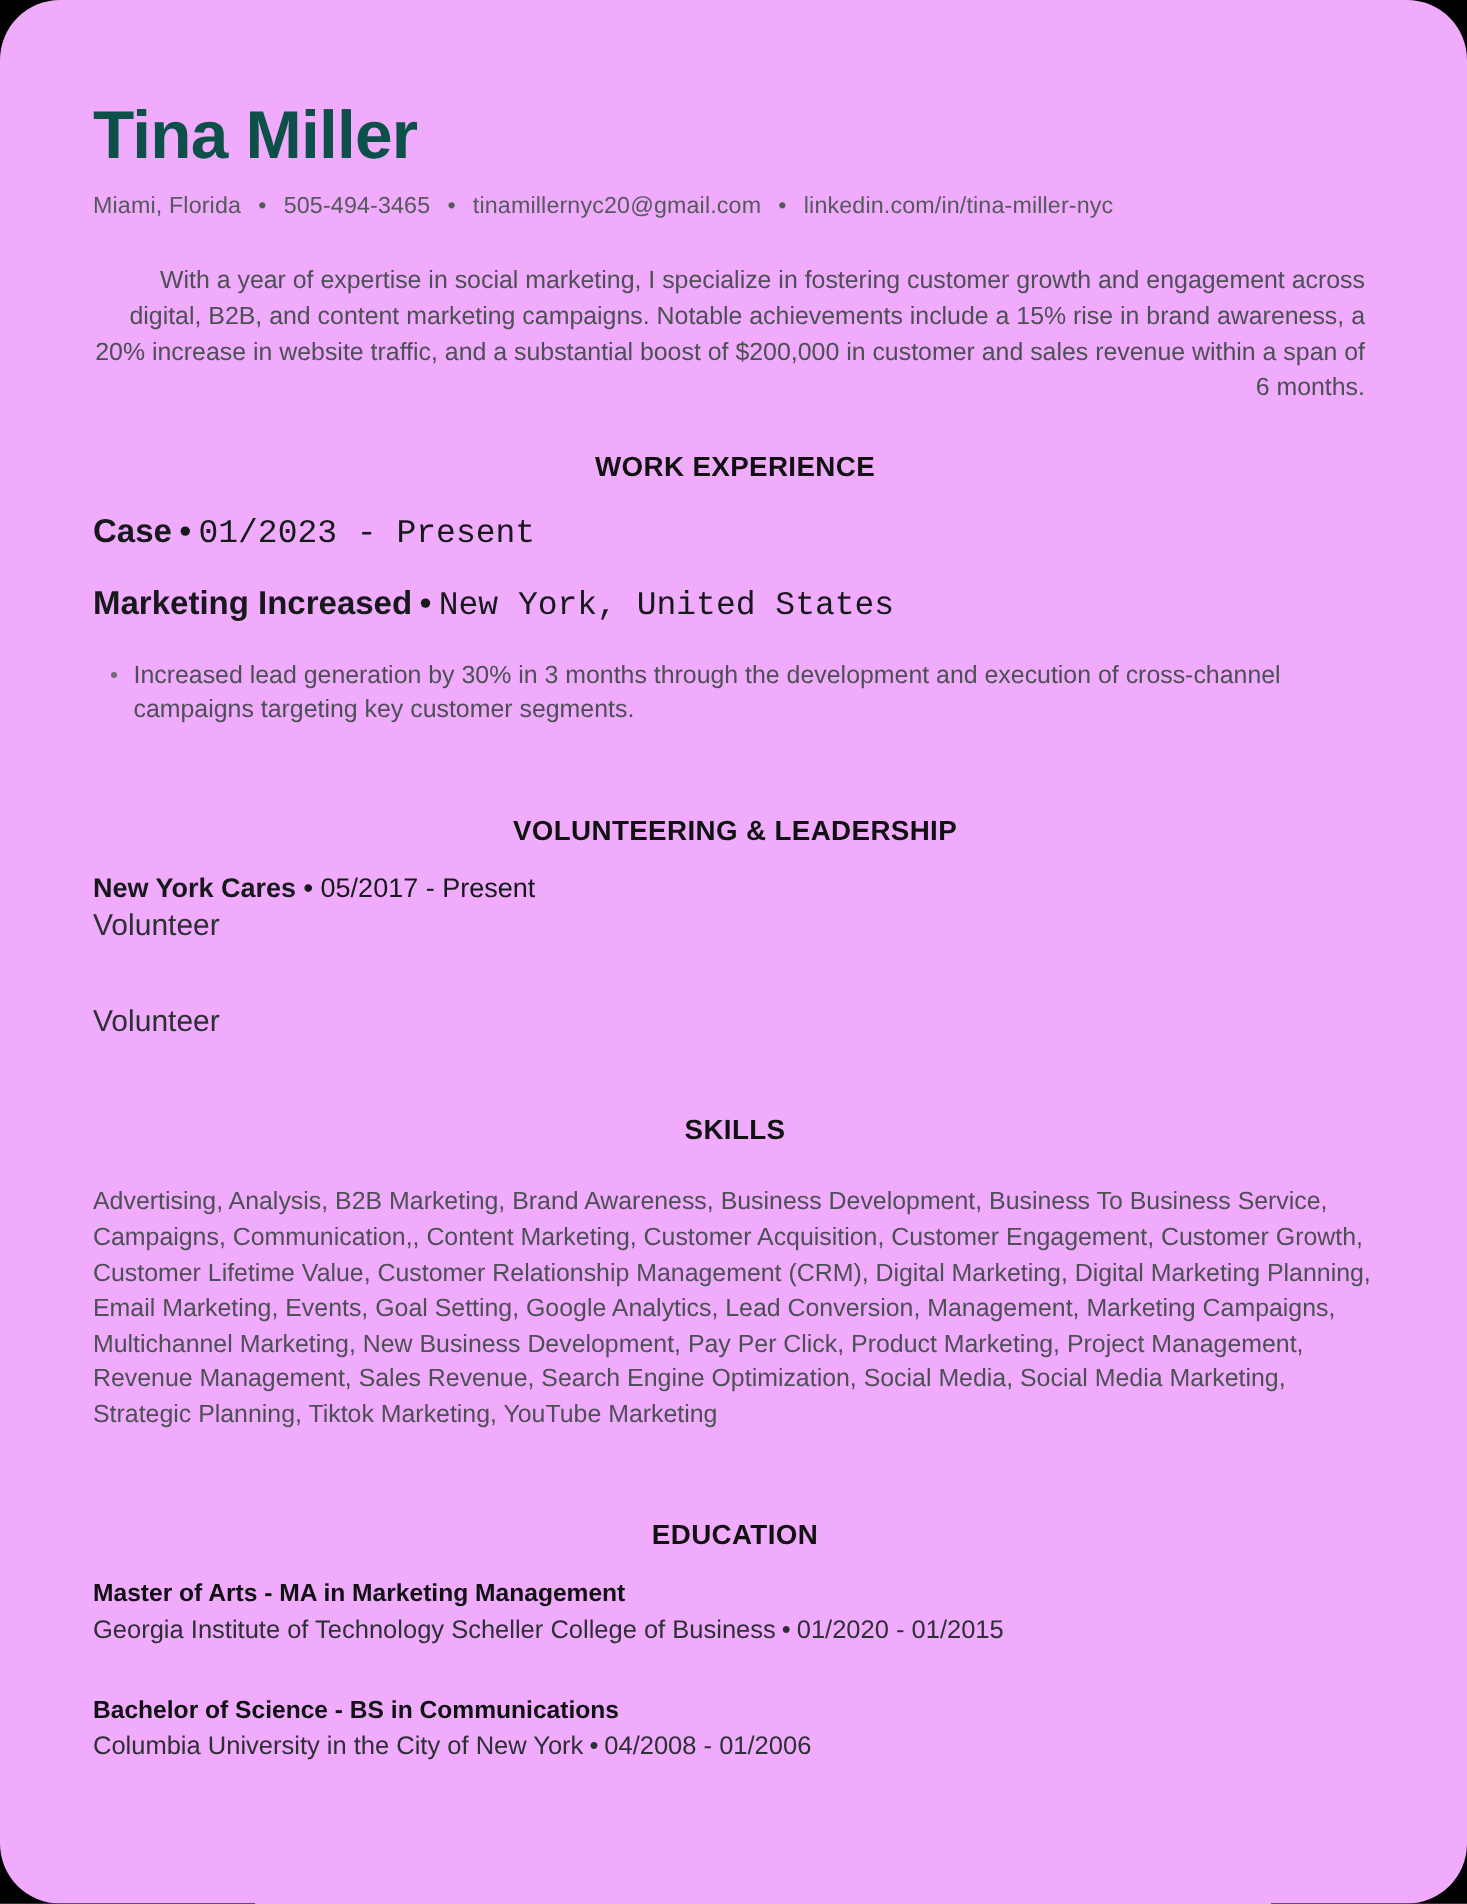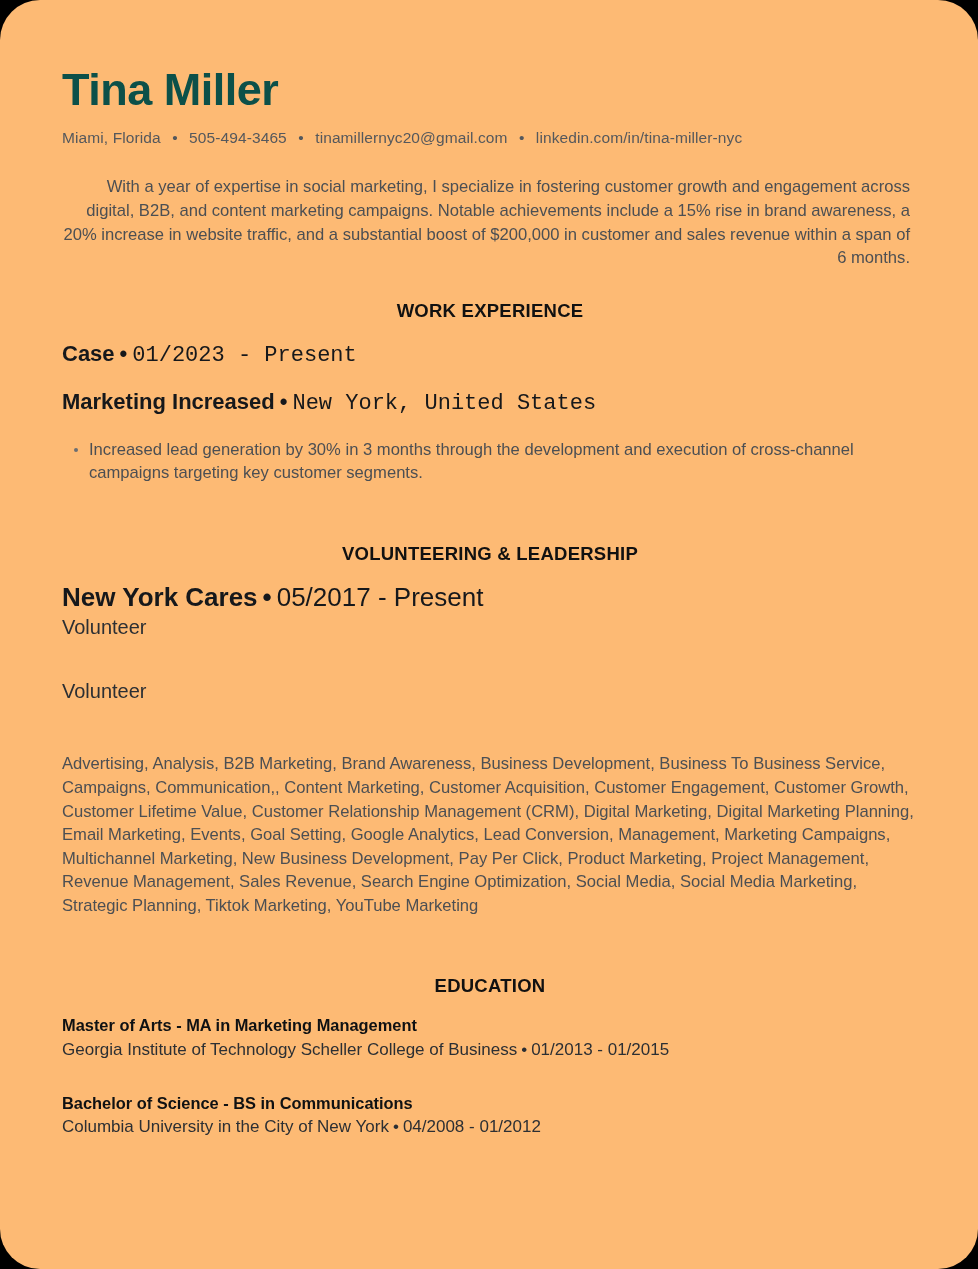--- a/index.html
+++ b/index.html
@@ -10,21 +10,21 @@
     width: 978px;
     height: 1269px;
     background: #000000;
     font-family: "Liberation Sans", sans-serif;
   }
 
   #resume-page {
     position: relative;
     width: 978px;
     height: 1269px;
-    background: #fdba74;
+    background: #f0abfc;
     border-radius: 40px;
     overflow: hidden;
     padding: 0;
   }
 
   .inner {
     padding: 62px 60px 0 62px;
   }
 
   
@@ -109,21 +109,21 @@
     width: 4px;
     height: 4px;
     border-radius: 50%;
     background: #6b6e72;
   }
 
   
   .vol-entry { margin-top: 16px; }
   .vol-entry.spaced { margin-top: 38px; }
   .vol-title {
-    font-size: 26px;
+    font-size: 18px;
     color: #16181b;
     line-height: 1.25;
   }
   .vol-title .strong { font-weight: 700; }
   .vol-title .dot { padding: 0 5px; font-weight: 700; }
   .vol-role {
     font-size: 20px;
     color: #2c2f33;
     line-height: 1.3;
     margin-top: 1px;
@@ -202,35 +202,36 @@
         </div>
         <div class="vol-role">Volunteer</div>
       </div>
 
       <div class="vol-entry spaced">
         <div class="vol-role">Volunteer</div>
       </div>
     </section>
 
     <section id="skills-section">
+      <h2 class="section-heading">SKILLS</h2>
       <p class="skills-body">Advertising, Analysis, B2B Marketing, Brand Awareness, Business Development, Business To Business Service, Campaigns, Communication,, Content Marketing, Customer Acquisition, Customer Engagement, Customer Growth, Customer Lifetime Value, Customer Relationship Management (CRM), Digital Marketing, Digital Marketing Planning, Email Marketing, Events, Goal Setting, Google Analytics, Lead Conversion, Management, Marketing Campaigns, Multichannel Marketing, New Business Development, Pay Per Click, Product Marketing, Project Management, Revenue Management, Sales Revenue, Search Engine Optimization, Social Media, Social Media Marketing, Strategic Planning, Tiktok Marketing, YouTube Marketing</p>
     </section>
 
     <section id="education-section">
       <h2 class="section-heading">EDUCATION</h2>
 
       <div class="edu-entry">
         <div class="edu-degree">Master of Arts - MA in Marketing Management</div>
         <div class="edu-detail">
-          <span>Georgia Institute of Technology Scheller College of Business</span><span class="dot">•</span><span>01/2013 - 01/2015</span>
+          <span>Georgia Institute of Technology Scheller College of Business</span><span class="dot">•</span><span>01/2020 - 01/2015</span>
         </div>
       </div>
 
       <div class="edu-entry spaced">
         <div class="edu-degree">Bachelor of Science - BS in Communications</div>
         <div class="edu-detail">
-          <span>Columbia University in the City of New York</span><span class="dot">•</span><span>04/2008 - 01/2012</span>
+          <span>Columbia University in the City of New York</span><span class="dot">•</span><span>04/2008 - 01/2006</span>
         </div>
       </div>
     </section>
 
   </div>
 </div>
 
 </body></html>

